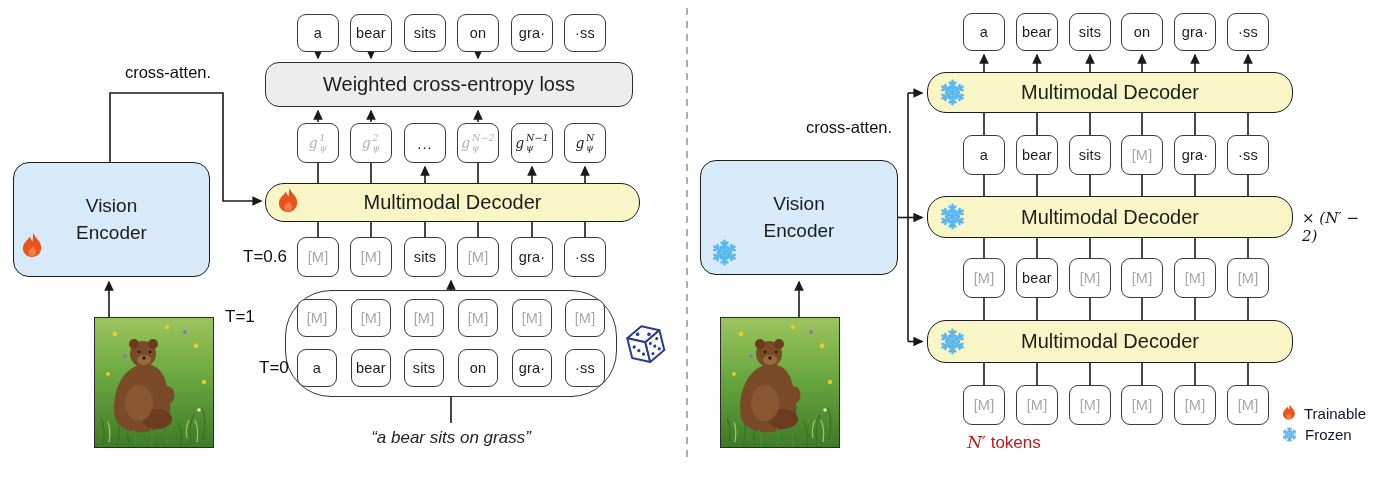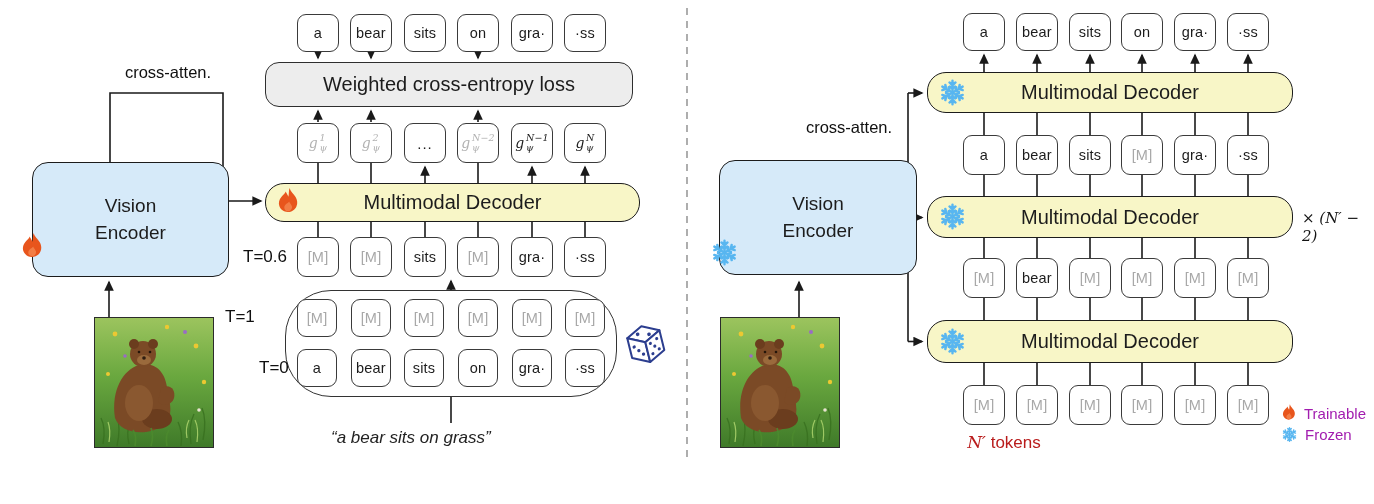--- a/index.html
+++ b/index.html
@@ -8,34 +8,34 @@
   .overlay{position:absolute;left:0;top:0;width:1374px;height:504px;pointer-events:none;}
   *{box-sizing:border-box;}
   .tok{position:absolute;width:42px;height:38px;border:1.4px solid #3a3a3a;border-radius:9px;
        background:#fff;display:flex;align-items:center;justify-content:center;
        font-size:14.5px;letter-spacing:.2px;color:#1c1c1c;}
   .tok.masked{color:#a8a8a8;}
   .box{position:absolute;display:flex;align-items:center;justify-content:center;
        border:1.5px solid #1c1c1c;}
   .decoder{background:#f8f6c7;border-radius:19px;font-size:20px;}
   .loss{background:#ededed;border-radius:14px;font-size:20px;border-color:#2e2e2e;}
-  .ve{background:#d6eaf9;border-radius:16px;flex-direction:column;font-size:19px;line-height:1.4;margin-left:19px;}
+  .ve{background:#d6eaf9;border-radius:16px;flex-direction:column;font-size:19px;line-height:1.4;}
   .capsule{position:absolute;border:1.4px solid #333;border-radius:46px;background:#fff;}
   .tlabel{position:absolute;font-size:17px;color:#101010;}
   .smalltxt{position:absolute;font-size:16.5px;color:#101010;text-align:center;}
   .cap{position:absolute;font-family:"Liberation Serif",serif;font-size:20.5px;color:#0b0b0b;text-align:center;}
-  .quote{position:absolute;font-style:italic;font-size:17px;color:#222;text-align:left;}
+  .quote{position:absolute;font-style:italic;font-size:17px;color:#222;text-align:center;}
   .math{font-family:"DejaVu Serif",serif;font-style:italic;}
   .gl{font-family:"DejaVu Serif",serif;font-style:italic;font-size:14px;display:inline-flex;align-items:center;}
   .gl .stack{display:inline-flex;flex-direction:column;font-size:9.5px;line-height:1.1;margin-left:1.5px;}
   .dim{color:#b2b2b2;}
   .dots{font-size:15px;letter-spacing:1px;color:#1c1c1c;}
   .icon{position:absolute;}
   .photo{position:absolute;outline:1.2px solid #2b2b2b;}
-  .legend-row{position:absolute;display:flex;align-items:center;gap:7px;font-size:15px;color:#a21caf;}
+  .legend-row{position:absolute;display:flex;align-items:center;gap:7px;font-size:15px;color:#0f172a;}
   .nlabel{position:absolute;font-size:17px;color:#b91c1c;text-align:center;}
   .repeat{position:absolute;font-size:15px;color:#141414;}
 </style>
 </head>
 <body>
 
 <div class="canvas">
 
   <svg width="0" height="0" style="position:absolute" aria-hidden="true">
     <defs>

